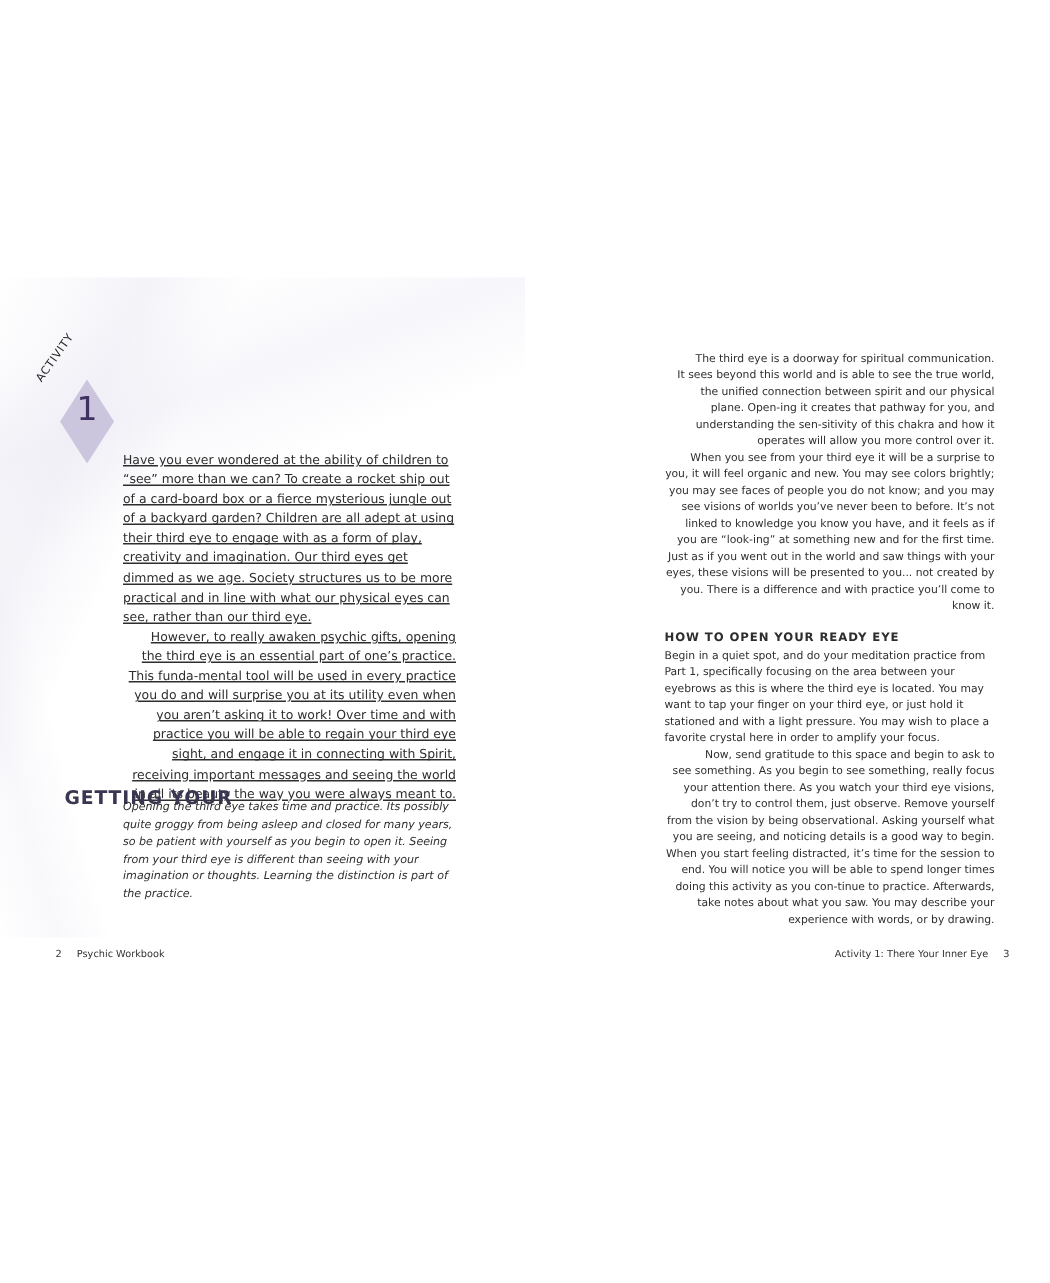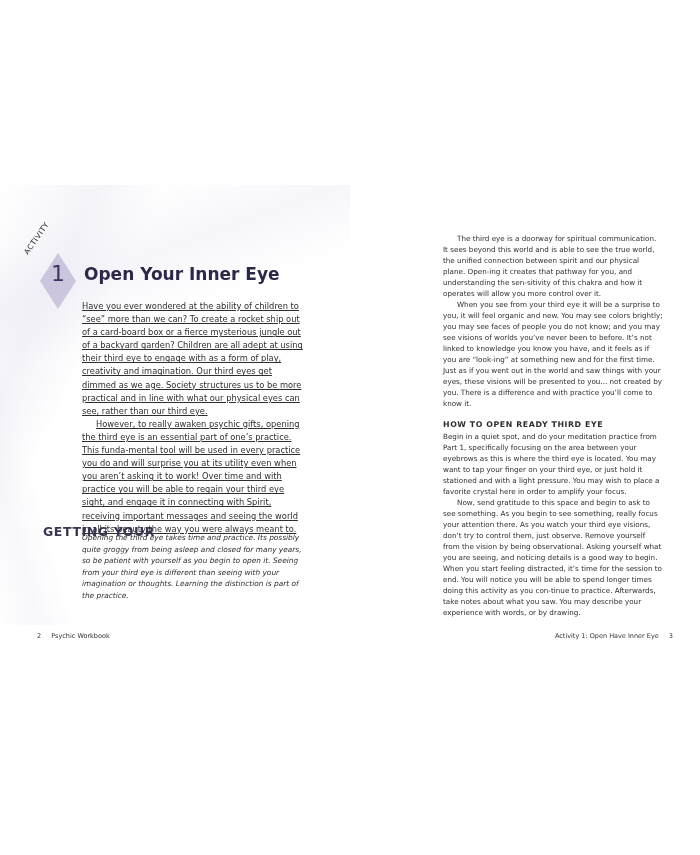--- a/index.html
+++ b/index.html
@@ -42,21 +42,21 @@
 
     .activity-title {
       position: absolute; left: 84px; top: 264px;
       font-family: "DejaVu Sans", sans-serif; font-size: 17px; color: #2d2848;
     }
 
     .body-text {
       font-family: "DejaVu Sans", sans-serif; font-size: 8.3px; line-height: 13.1px; color: #2e2e2e;
     }
     .body-text p { text-align: left; }
-    .body-text p.indent { text-indent: 14px; }
+    .body-text p.indent { text-indent: 14px; text-align: right; }
 
     .left-intro { position: absolute; left: 82px; top: 300px; width: 222px; text-decoration: underline; }
 
     .section-heading {
       position: absolute; left: 43px; top: 524px;
       font-family: "DejaVu Sans", sans-serif; font-size: 12.5px; color: #3a3550; letter-spacing: 0.6px;
     }
 
     .left-ready { position: absolute; left: 82px; top: 532px; width: 230px; font-size: 7.4px; line-height: 11.6px; font-style: italic; }
 
@@ -82,21 +82,20 @@
 <div class="spread">
   <div class="rays"></div>
 
   <div class="page page-left">
     <div class="badge">
       <div class="diamond"></div>
       <div class="badge-num">1</div>
       <div class="badge-label">ACTIVITY</div>
     </div>
 
-    <h1 class="activity-title">Open Your Inner Eye</h1>
 
     <div class="left-intro body-text">
       <p>Have you ever wondered at the ability of children to “see” more than we can? To create a rocket ship out of a card-board box or a fierce mysterious jungle out of a backyard garden? Children are all adept at using their third eye to engage with as a form of play, creativity and imagination. Our third eyes get dimmed as we age. Society structures us to be more practical and in line with what our physical eyes can see, rather than our third eye.</p>
       <p class="indent">However, to really awaken psychic gifts, opening the third eye is an essential part of one’s practice. This funda-mental tool will be used in every practice you do and will surprise you at its utility even when you aren’t asking it to work! Over time and with practice you will be able to regain your third eye sight, and engage it in connecting with Spirit, receiving important messages and seeing the world in all its beauty the way you were always meant to.</p>
     </div>
 
     <h2 class="section-heading">GETTING YOUR</h2>
 
     <div class="left-ready body-text">
       <p>Opening the third eye takes time and practice. Its possibly quite groggy from being asleep and closed for many years, so be patient with yourself as you begin to open it. Seeing from your third eye is different than seeing with your imagination or thoughts. Learning the distinction is part of the practice.</p>
@@ -105,23 +104,23 @@
     <div class="folio-left">
       <span class="pg">2</span>
       <span>Psychic Workbook</span>
     </div>
   </div>
 
   <div class="page page-right">
     <div class="right-col body-text">
       <p class="indent">The third eye is a doorway for spiritual communication. It sees beyond this world and is able to see the true world, the unified connection between spirit and our physical plane. Open-ing it creates that pathway for you, and understanding the sen-sitivity of this chakra and how it operates will allow you more control over it.</p>
       <p class="indent">When you see from your third eye it will be a surprise to you, it will feel organic and new. You may see colors brightly; you may see faces of people you do not know; and you may see visions of worlds you’ve never been to before. It’s not linked to knowledge you know you have, and it feels as if you are “look-ing” at something new and for the first time. Just as if you went out in the world and saw things with your eyes, these visions will be presented to you... not created by you. There is a difference and with practice you’ll come to know it.</p>
-      <h3 class="subhead">HOW TO OPEN READY THIRD EYE</h3>
+      <h3 class="subhead">HOW TO OPEN YOUR READY EYE</h3>
       <p>Begin in a quiet spot, and do your meditation practice from Part 1, specifically focusing on the area between your eyebrows as this is where the third eye is located. You may want to tap your finger on your third eye, or just hold it stationed and with a light pressure. You may wish to place a favorite crystal here in order to amplify your focus.</p>
       <p class="indent">Now, send gratitude to this space and begin to ask to see something. As you begin to see something, really focus your attention there. As you watch your third eye visions, don’t try to control them, just observe. Remove yourself from the vision by being observational. Asking yourself what you are seeing, and noticing details is a good way to begin. When you start feeling distracted, it’s time for the session to end. You will notice you will be able to spend longer times doing this activity as you con-tinue to practice. Afterwards, take notes about what you saw. You may describe your experience with words, or by drawing.</p>
     </div>
 
     <div class="folio-right">
-      <span>Activity 1: Open Have Inner Eye</span>
+      <span>Activity 1: There Your Inner Eye</span>
       <span class="pg">3</span>
     </div>
   </div>
 </div>
 
 </body></html>

